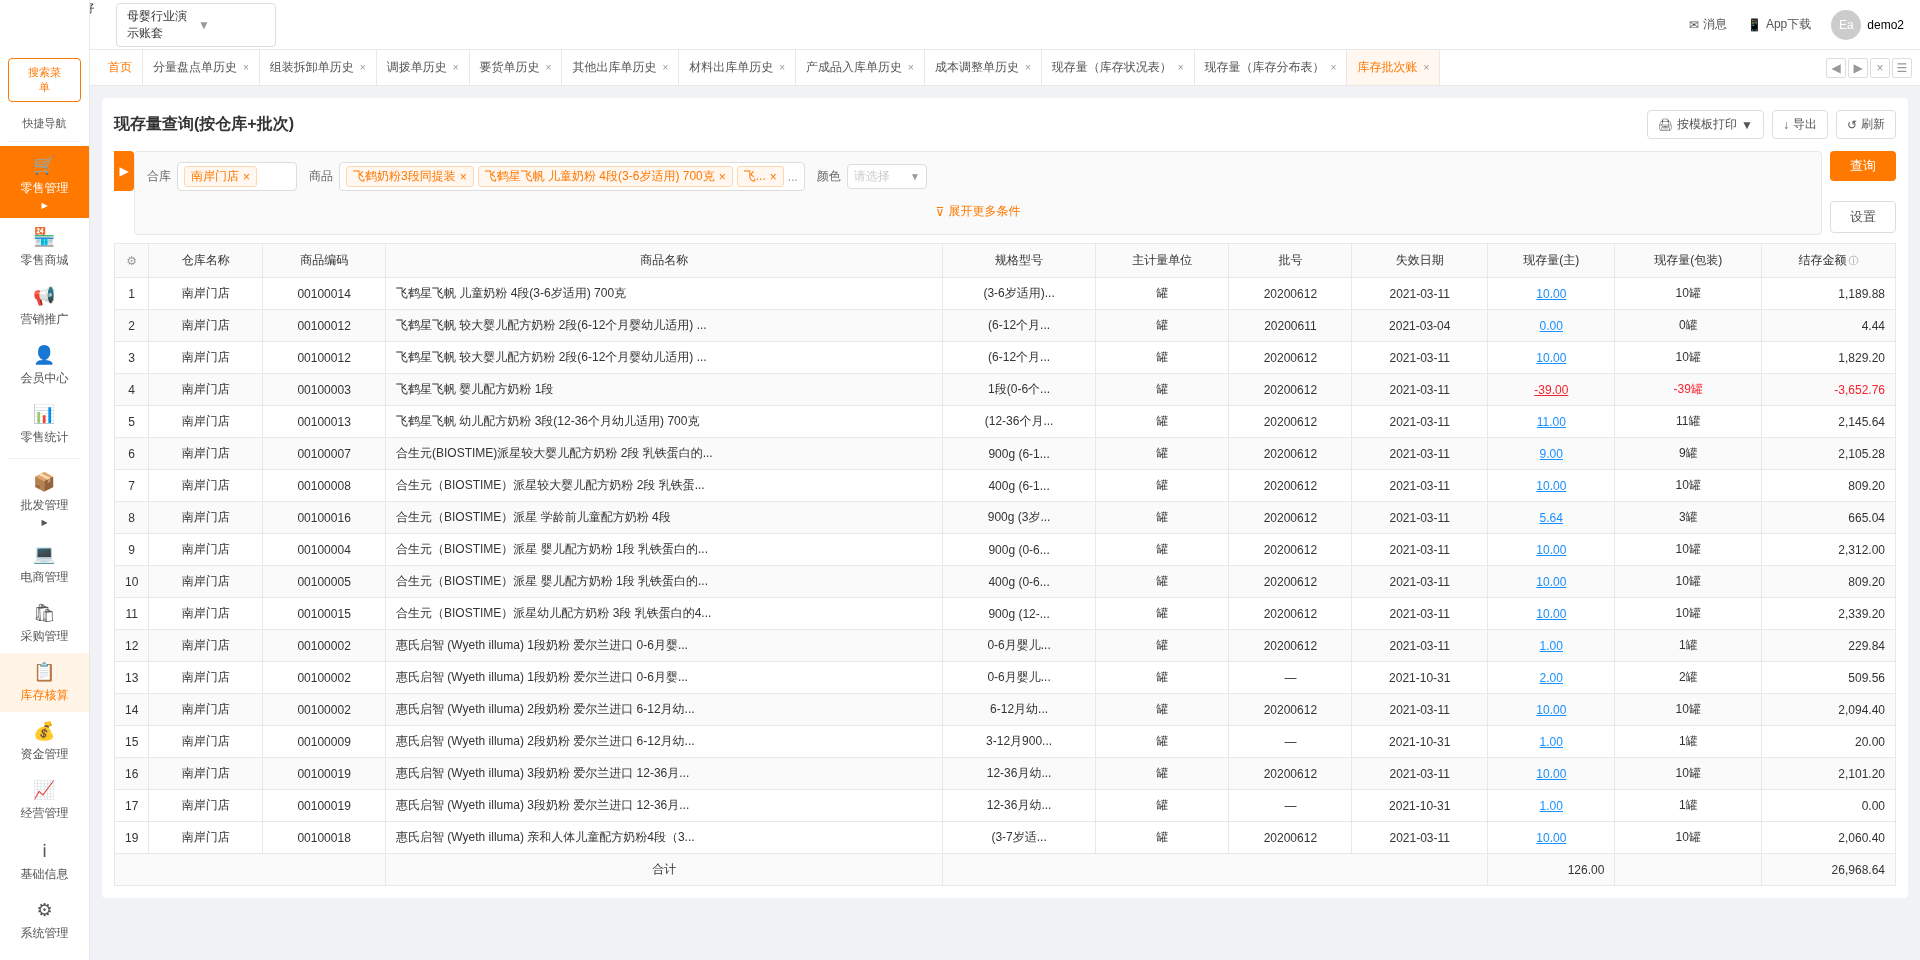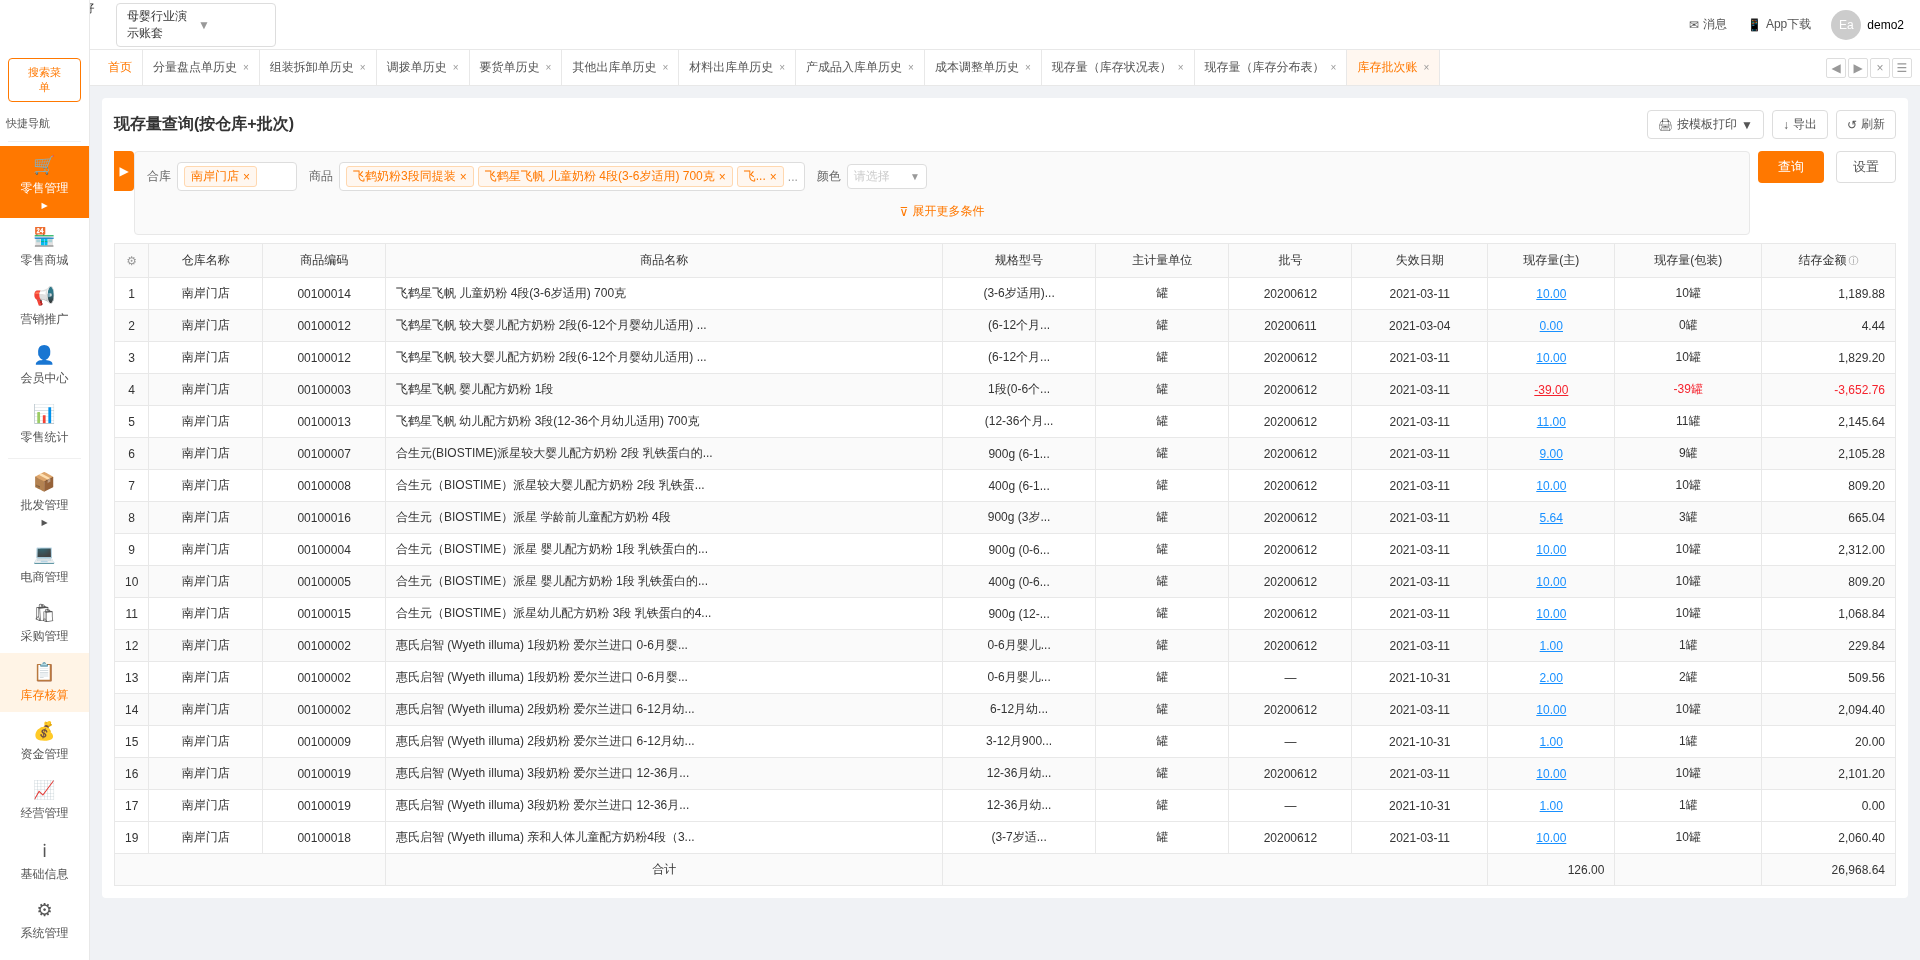--- a/index.html
+++ b/index.html
@@ -164,20 +164,21 @@
       padding: 6px 17px;
       background: #fff;
       border: 1px solid #ff7800;
       border-radius: 4px;
       color: #ff7800;
       cursor: pointer;
       font-size: 11px;
       text-align: center;
     }
     .sidebar-quick {
+      text-align: center;
       padding: 6px;
       font-size: 11px;
       color: #555;
       cursor: pointer;
     }
 
     
     .main-content {
       margin-top: 86px;
       margin-left: 90px;
@@ -373,22 +374,22 @@
     }
     .filter-inner {
       flex: 1;
       border: 1px solid #e8e8e8;
       border-radius: 4px;
       padding: 10px 12px;
       background: #fafafa;
     }
     .query-btns {
       display: flex;
-      flex-direction: row;
-      gap: 12px;
+      flex-direction: column;
+      gap: 20px;
       margin-left: 8px;
     }
 
     
     .color-filter-container {
       border: 1px solid #ddd;
       border-radius: 4px;
       padding: 3px 6px;
       min-width: 80px;
       background: #fff;
@@ -790,21 +791,21 @@
       <td>11</td>
       <td>南岸门店</td>
       <td>00100015</td>
       <td class="text-left">合生元（BIOSTIME）派星幼儿配方奶粉 3段 乳铁蛋白的4...</td>
       <td>900g (12-...</td>
       <td>罐</td>
       <td>20200612</td>
       <td>2021-03-11</td>
       <td style=""><span class="link" style="">10.00</span></td>
       <td style="">10罐</td>
-      <td class="text-right" style="">1,068.84</td>
+      <td class="text-right" style="">2,339.20</td>
     </tr>
             <tr style="background: rgb(250, 250, 250);">
       <td>12</td>
       <td>南岸门店</td>
       <td>00100002</td>
       <td class="text-left">惠氏启智 (Wyeth illuma) 1段奶粉 爱尔兰进口 0-6月婴...</td>
       <td>0-6月婴儿...</td>
       <td>罐</td>
       <td>20200612</td>
       <td>2021-03-11</td>

